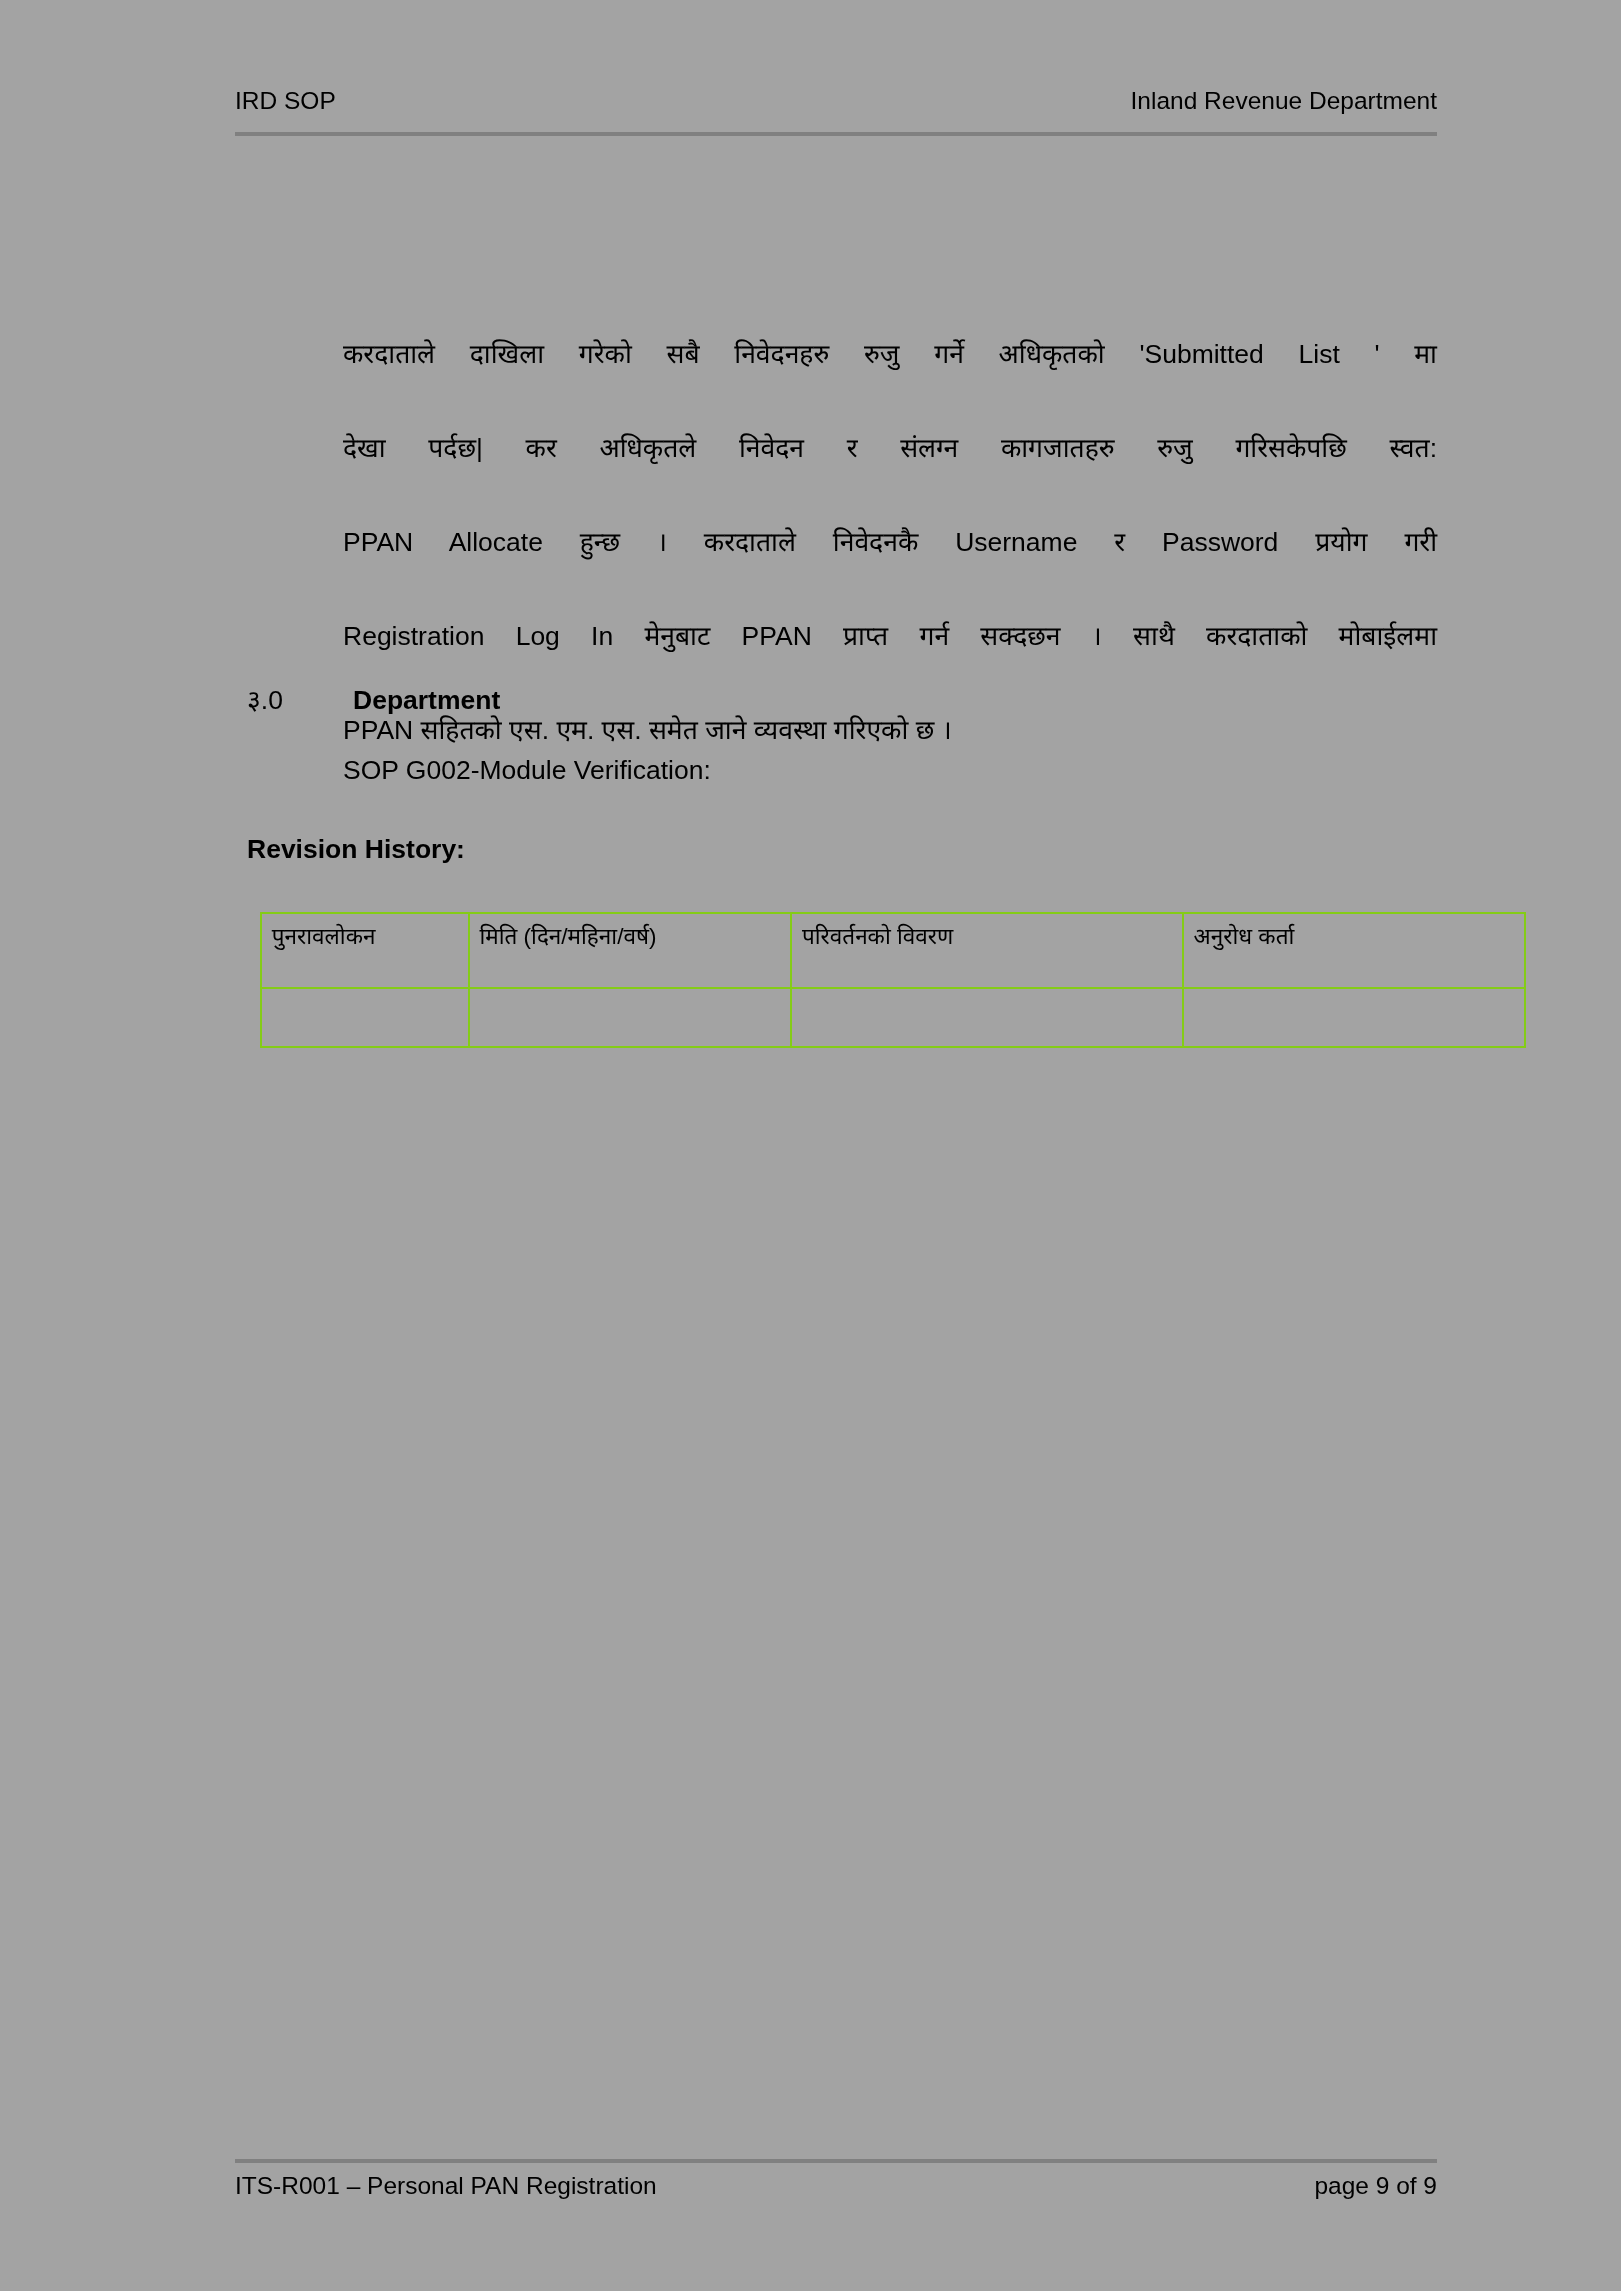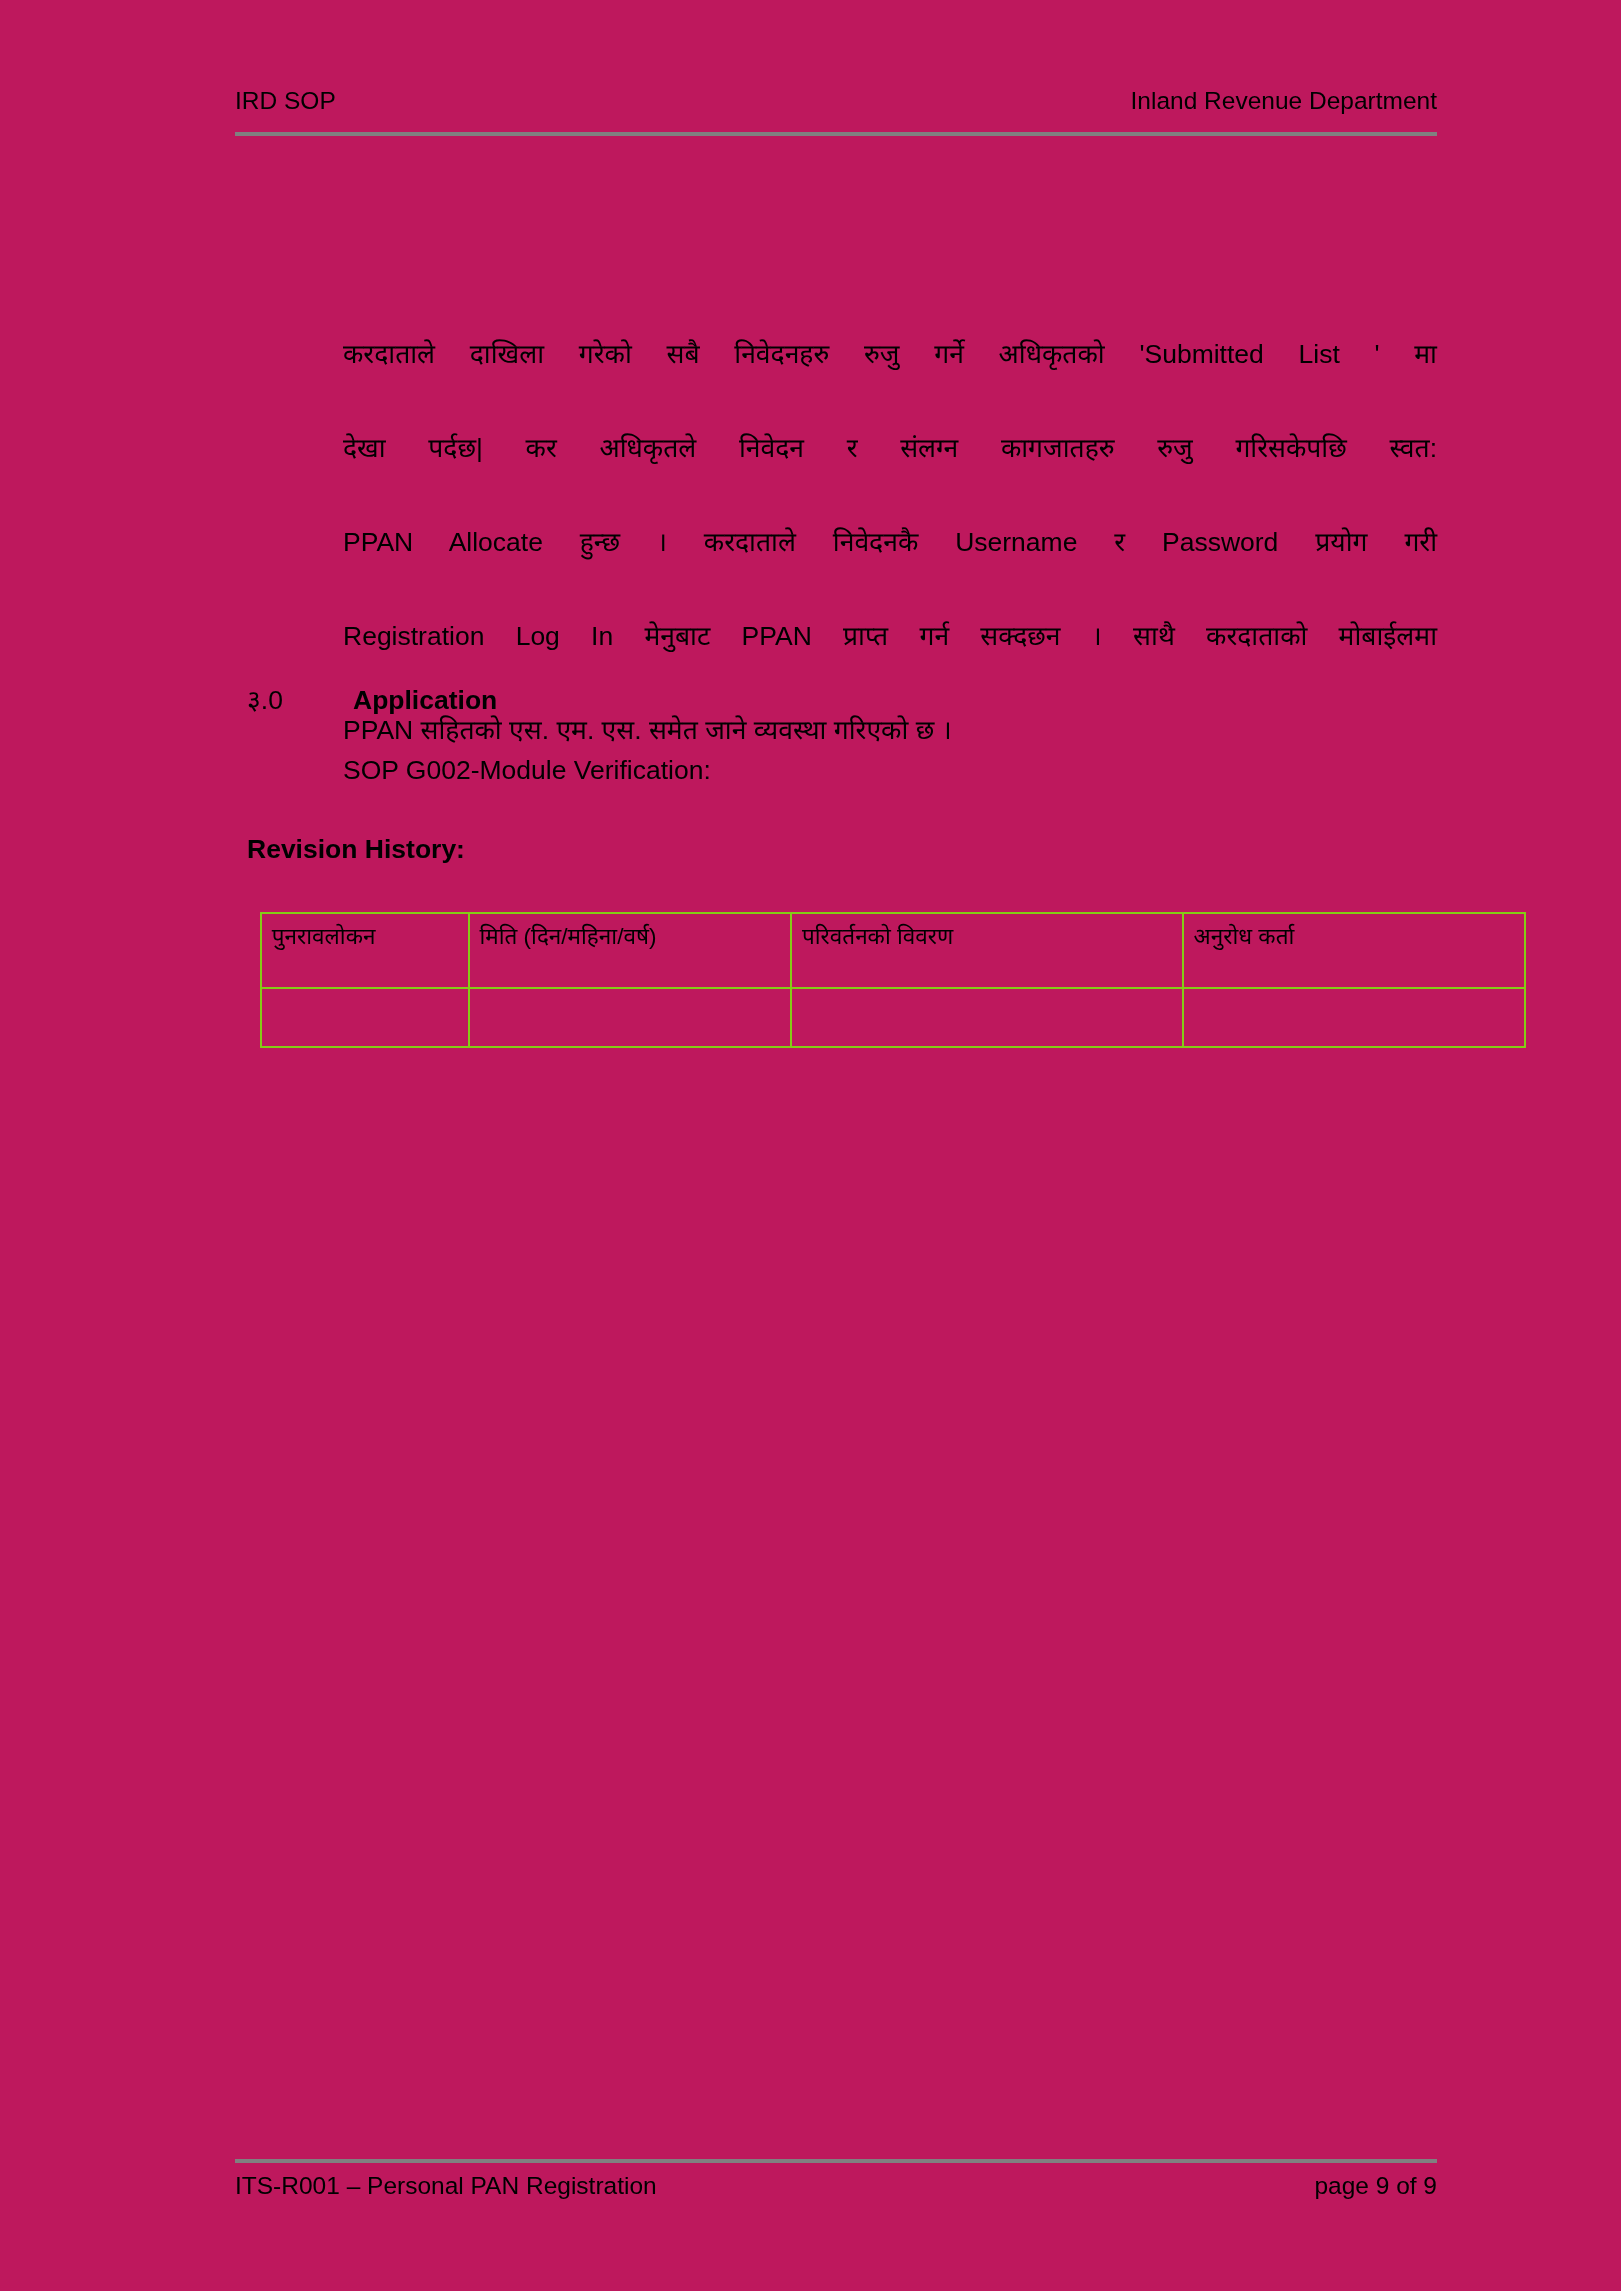--- a/index.html
+++ b/index.html
@@ -8,21 +8,21 @@
     background: #ffffff;
   }
   body {
     font-family: "Liberation Sans", sans-serif;
     color: #000000;
   }
   .page {
     position: relative;
     width: 1621px;
     height: 2292px;
-    background: #be185d;
+    background: #a3a3a3;
     overflow: hidden;
   }
 
   
   .page-header {
     position: absolute;
     left: 235px;
     top: 86px;
     width: 1202px;
     display: flex;
@@ -197,21 +197,21 @@
   <div class="body-para">
     <span class="line"><span> करदाताले दाखिला गरेको सबै निवेदनहरु रुजु गर्ने अधिकृतको </span><span class="bold-term">'Submitted List '</span><span> मा</span></span>
     <span class="line">देखा पर्दछ| कर अधिकृतले निवेदन र संलग्न कागजातहरु रुजु गरिसकेपछि स्वत:</span>
     <span class="line">PPAN Allocate हुन्छ । करदाताले निवेदनकै Username र Password प्रयोग गरी</span>
     <span class="line">Registration Log In मेनुबाट PPAN प्राप्त गर्न सक्दछन । साथै करदाताको मोबाईलमा</span>
     <span class="line last">PPAN सहितको एस. एम. एस. समेत जाने व्यवस्था गरिएको छ ।</span>
   </div>
 
   <div class="ref-heading">
     <span class="ref-num">३.0</span>
-    <span class="ref-title">Application</span>
+    <span class="ref-title">Department</span>
   </div>
   <div class="ref-body">SOP G002-Module Verification:</div>
 
   <div class="revision-title">Revision History:</div>
 
   <table class="revision-table">
     <tbody>
       <tr class="head-row">
         <td class="col-1">पुनरावलोकन</td>
         <td class="col-2">मिति (दिन/महिना/वर्ष)</td>

